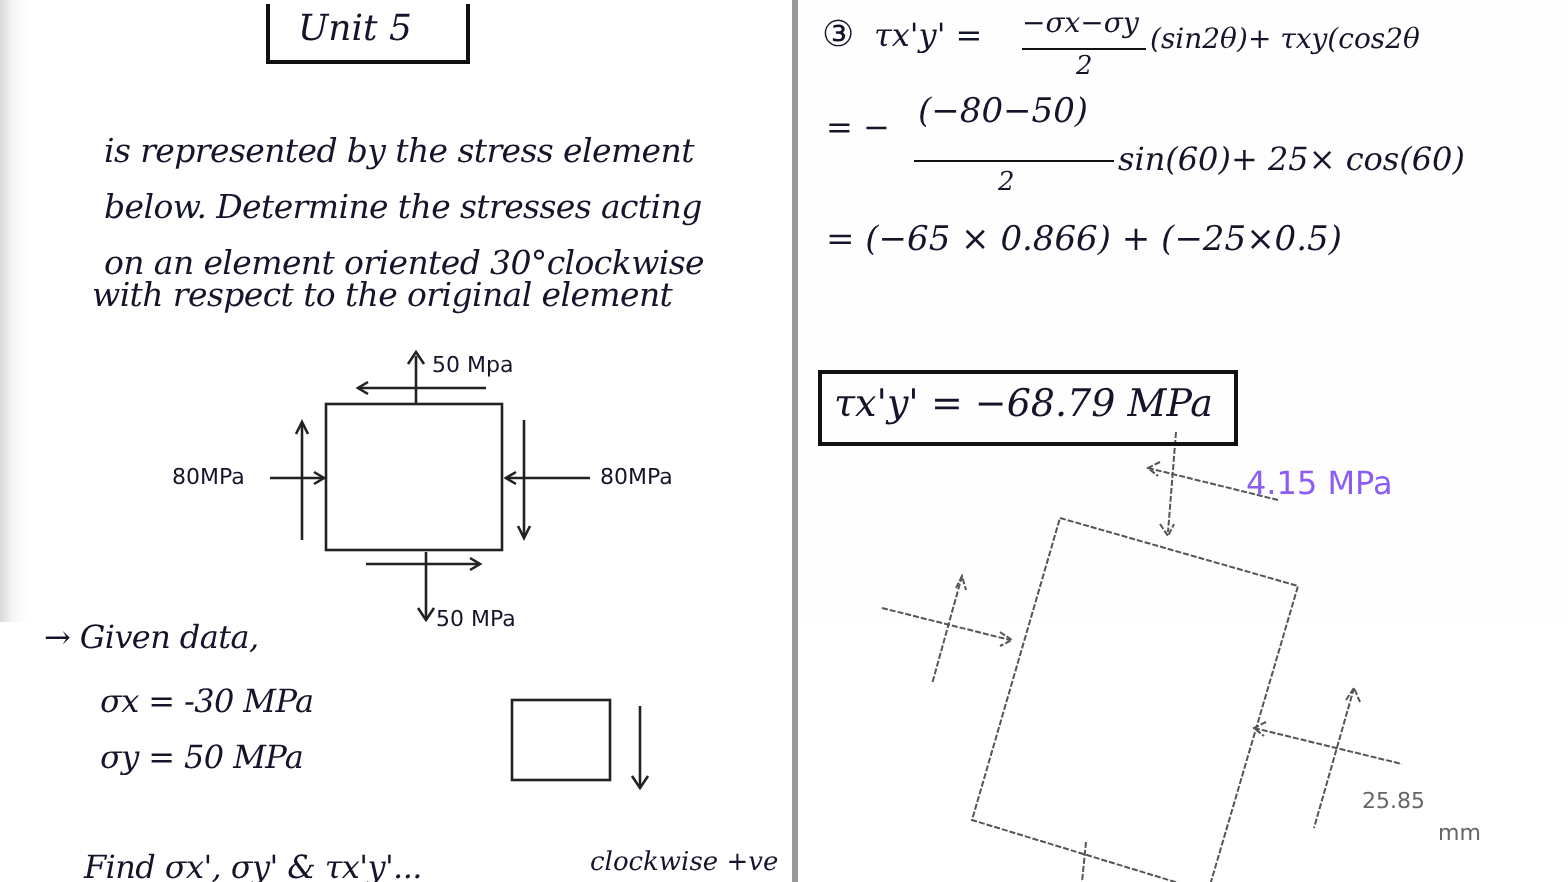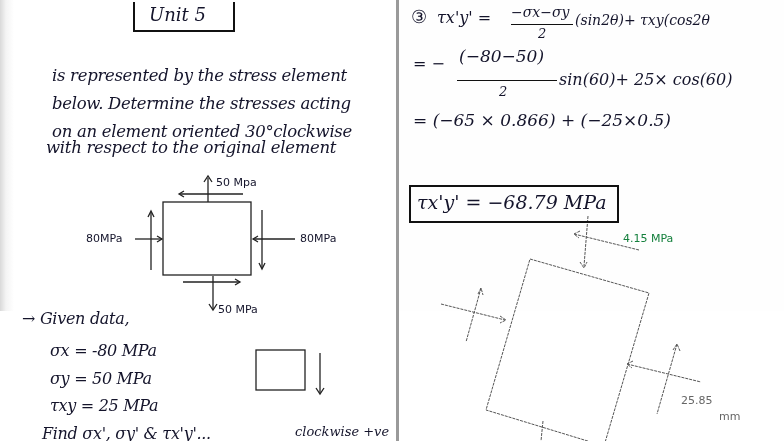--- a/index.html
+++ b/index.html
@@ -52,23 +52,22 @@
       <line x1="103" y1="110" x2="160" y2="110"></line>
         <polyline points="155,107 160,110 155,113"></polyline>
     </g>
   </svg>
   <div class="hw label-sm" style="left:216px;top:176px;">50 Mpa</div>
   <div class="hw label-sm" style="left:86px;top:232px;">80MPa</div>
   <div class="hw label-sm" style="left:300px;top:232px;">80MPa</div>
   <div class="hw label-sm" style="left:218px;top:303px;">50 MPa</div>
 
   <div class="hw q-line" style="left:22px;top:309px;font-size:16px;">→  Given data,</div>
-  <div class="hw q-line" style="left:50px;top:341px;font-size:16px;">σx = -80 MPa</div>
+  <div class="hw q-line" style="left:50px;top:341px;font-size:16px;">σx = -30 MPa</div>
   <div class="hw q-line" style="left:50px;top:369px;font-size:16px;">σy = 50 MPa</div>
-  <div class="hw q-line" style="left:50px;top:396px;font-size:16px;">τxy = 25 MPa</div>
 
   <svg style="left:250px;top:345px;" width="90" height="60">
     <g stroke="#222" stroke-width="1.3" fill="none">
       <rect x="6" y="5" width="49" height="40"></rect>
       <line x1="70" y1="8" x2="70" y2="48"></line>
       <polyline points="66,43 70,49 74,43"></polyline>
     </g>
   </svg>
   <div class="hw" style="left:295px;top:400px;font-size:13px;margin-top:24px;">clockwise +ve</div>
   <div class="hw q-line" style="left:42px;top:424px;font-size:16px;">Find σx', σy' &amp; τx'y'...</div>
@@ -103,20 +102,20 @@
         <polyline points="61,100 67,104 61,107"></polyline>
       <line x1="42" y1="72" x2="27" y2="126"></line>
         <polyline points="39,78 42,72 44,79"></polyline>
       <line x1="188" y1="148" x2="262" y2="166"></line>
         <polyline points="194,145 188,148 193,152"></polyline>
       <line x1="238" y1="128" x2="218" y2="198"></line>
         <polyline points="234,134 238,128 241,135"></polyline>
       <line x1="104" y1="205" x2="102" y2="225"></line>
     </g>
   </svg>
-  <div class="hw label-sm" style="left:224px;top:232px;font-size:11px;color:#15803d;font-style:normal;">4.15 MPa</div>
+  <div class="hw label-sm" style="left:224px;top:232px;font-size:16px;color:#8b5cf6;font-style:normal;">4.15 MPa</div>
   <div class="hw label-sm" style="left:282px;top:394px;color:#666;font-style:normal;">25.85</div>
   <div class="hw label-sm" style="left:320px;top:410px;color:#666;font-style:normal;">mm</div>
 </div>
 
 <div class="ans-box">
   <span class="hw">τx'y' = −68.79 MPa</span>
 </div>
 
 </body></html>

